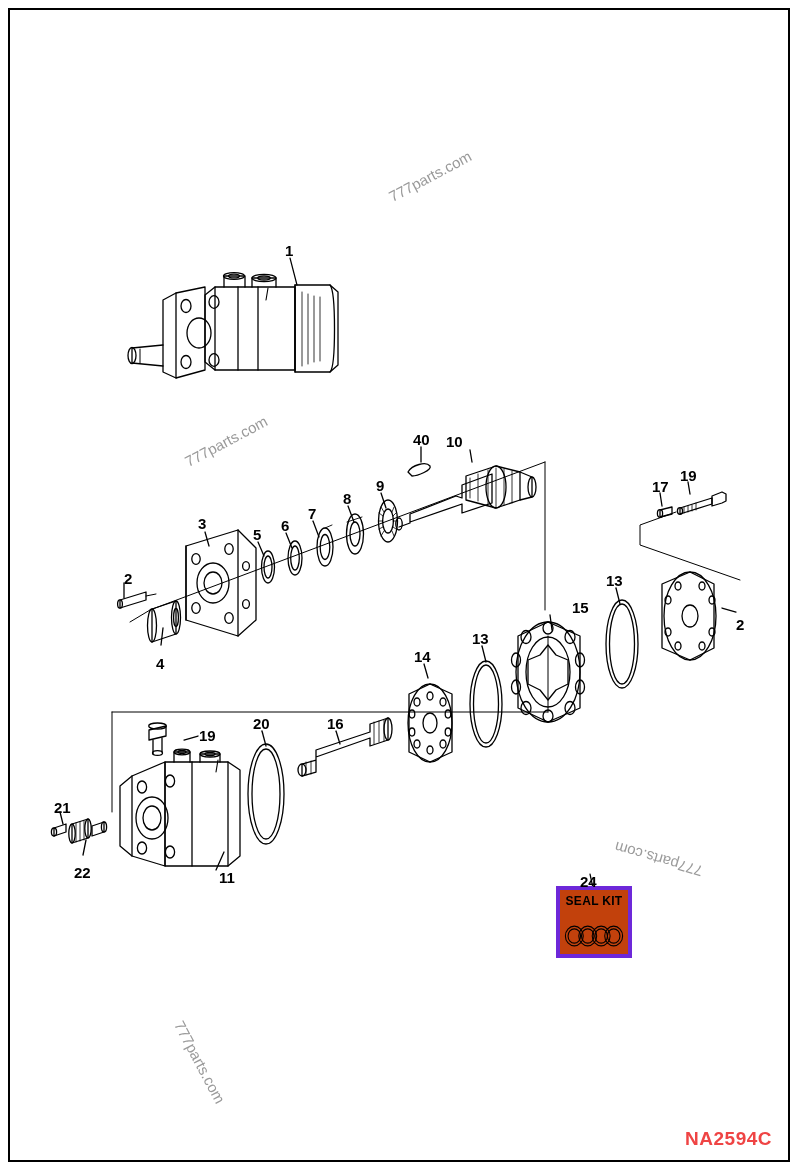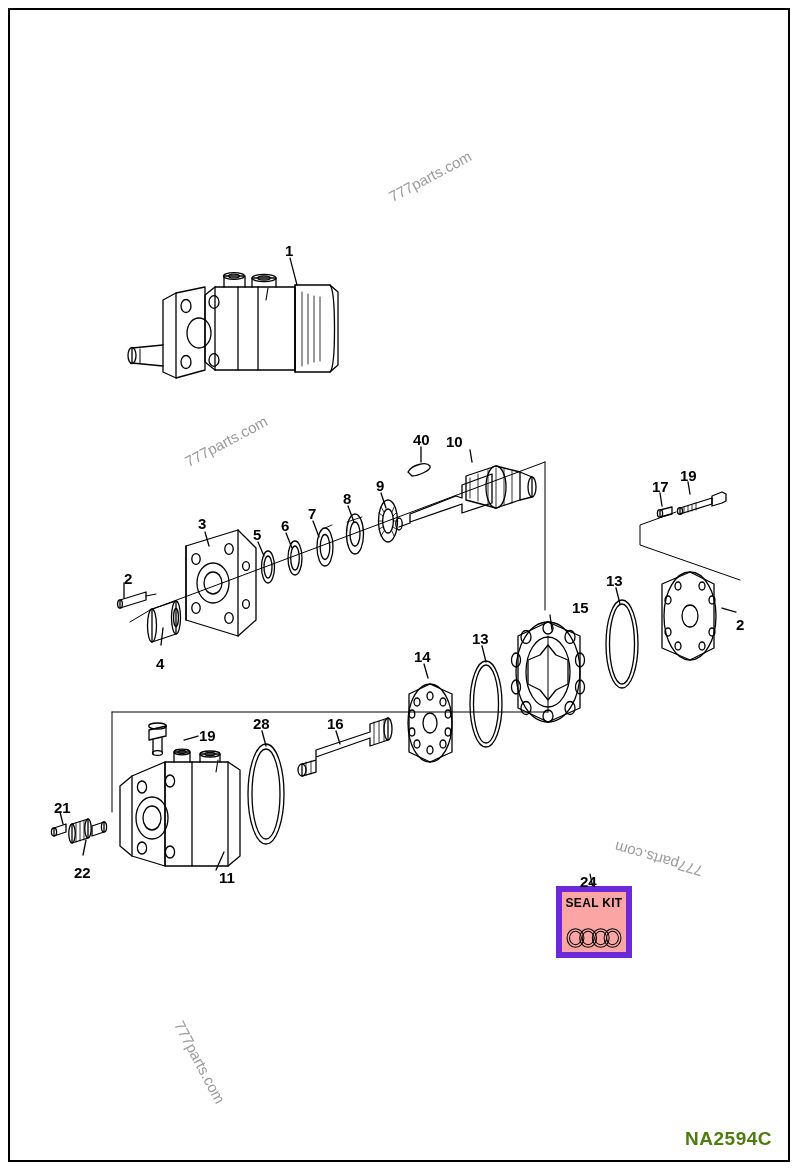--- a/index.html
+++ b/index.html
@@ -2,22 +2,22 @@
 <html><head>
 <meta charset="utf-8">
 <style>
   html,body{margin:0;padding:0;background:#ffffff;}
   body{width:800px;height:1172px;position:relative;font-family:"Liberation Sans",sans-serif;overflow:hidden;}
   #sheet{position:absolute;left:0;top:0;width:800px;height:1172px;}
   .frame{position:absolute;left:8px;top:8px;width:782px;height:1154px;border:2px solid #000;box-sizing:border-box;}
   .svgwrap{position:absolute;left:0;top:0;width:800px;height:1172px;}
   .lbl{position:absolute;font-size:15px;font-weight:bold;color:#000;line-height:1;}
   .wm{position:absolute;font-size:15px;color:#9a9a9a;font-family:"Liberation Sans",sans-serif;white-space:nowrap;}
-  .code{position:absolute;right:28px;bottom:22px;font-size:19px;font-weight:bold;letter-spacing:.5px;color:#4d7c0f;}
-  .sealkit-box{position:absolute;left:556px;top:886px;width:76px;height:72px;border:6px solid #6d28d9;background:#fca5a5;box-sizing:border-box;}
+  .code{position:absolute;right:28px;bottom:22px;font-size:19px;font-weight:bold;letter-spacing:.5px;color:#ef4444;}
+  .sealkit-box{position:absolute;left:556px;top:886px;width:76px;height:72px;border:4px solid #6d28d9;background:#c2410c;box-sizing:border-box;}
   .sealkit-title{position:absolute;left:0;top:4px;width:100%;text-align:center;font-size:12px;font-weight:bold;letter-spacing:.3px;}
   .sealkit-rings{position:absolute;left:0;top:24px;width:100%;height:44px;}
 </style>
 </head>
 <body>
 
 <div id="sheet">
 
   <div class="frame"></div>
 
@@ -359,21 +359,21 @@
   <div class="lbl" style="left:606px;top:573px">13</div>
   <div class="lbl" style="left:414px;top:649px">14</div>
   <div class="lbl" style="left:572px;top:600px">15</div>
   <div class="lbl" style="left:736px;top:617px">2</div>
   <div class="lbl" style="left:652px;top:479px">17</div>
   <div class="lbl" style="left:680px;top:468px">19</div>
   <div class="lbl" style="left:199px;top:728px">19</div>
   <div class="lbl" style="left:413px;top:432px">40</div>
   <div class="lbl" style="left:54px;top:800px">21</div>
   <div class="lbl" style="left:74px;top:865px">22</div>
-  <div class="lbl" style="left:253px;top:716px">28</div>
+  <div class="lbl" style="left:253px;top:716px">20</div>
   <div class="lbl" style="left:580px;top:874px">24</div>
 
   <div class="wm" style="left:386px;top:190px;transform:rotate(-28deg);transform-origin:left top;">777parts.com</div>
   <div class="wm" style="left:182px;top:455px;transform:rotate(-28deg);transform-origin:left top;">777parts.com</div>
   <div class="wm" style="left:700px;top:880px;transform:rotate(196deg);transform-origin:left top;">777parts.com</div>
   <div class="wm" style="left:186px;top:1018px;transform:rotate(62deg);transform-origin:left top;">777parts.com</div>
 
   <div class="code">NA2594C</div>
 
 </div>

